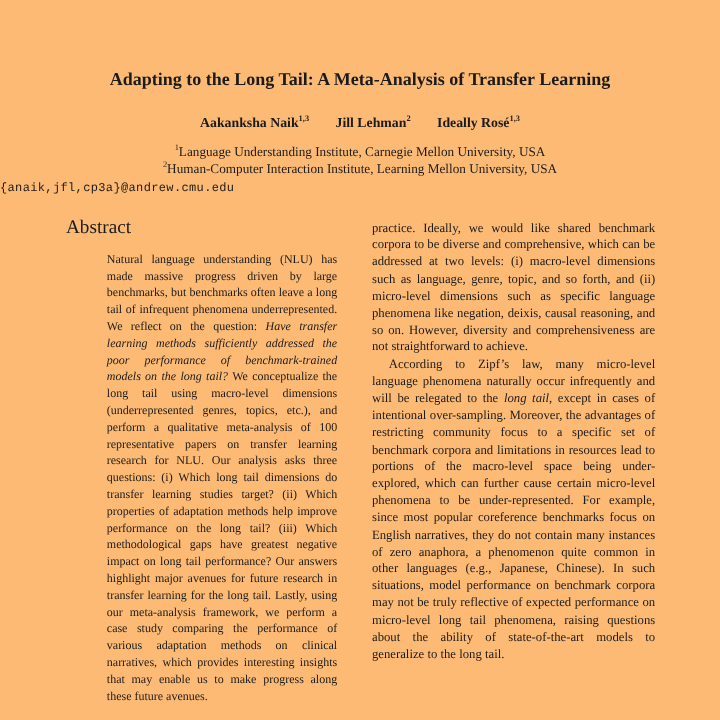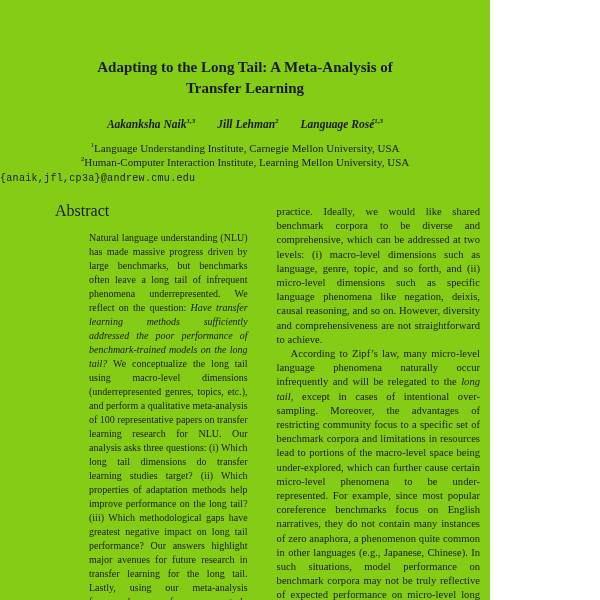--- a/index.html
+++ b/index.html
@@ -4,38 +4,38 @@
 <style>
   html, body { margin: 0; padding: 0; }
   body {
     width: 600px; height: 600px;
     background: #ffffff;
     font-family: "Liberation Serif", serif;
     color: #1b1b1b;
   }
   .page {
     position: relative;
-    width: 490px; height: 600px;
+    width: 600px; height: 600px;
     overflow: hidden;
-    background: #84cc16;
+    background: #fdba74;
   }
   .title {
     margin: 57px 70px 0 70px;
     text-align: center;
     font-weight: bold;
     font-size: 15px;
     line-height: 21px;
   }
   .authors {
     margin-top: 19px;
     text-align: center;
     font-weight: bold;
     font-size: 11.5px;
   }
-  .author { margin: 0 11px; white-space: nowrap; font-style: italic; }
+  .author { margin: 0 11px; white-space: nowrap; }
   sup { font-size: 7px; line-height: 0; }
   .affils {
     margin-top: 12px;
     text-align: center;
     font-size: 11px;
     line-height: 13.5px;
   }
   .email {
     margin-top: 4px;
     font-family: "Liberation Mono", monospace;
@@ -74,21 +74,21 @@
 </head>
 <body>
 
 <div class="page">
 
   <div class="title">
     <div>Adapting to the Long Tail: A Meta-Analysis of Transfer Learning</div>
   </div>
 
   <div class="authors">
-    <span class="author"><span>Aakanksha Naik</span><sup>1,3</sup></span><span class="author"><span>Jill Lehman</span><sup>2</sup></span><span class="author"><span>Language Rosé</span><sup>1,3</sup></span>
+    <span class="author"><span>Aakanksha Naik</span><sup>1,3</sup></span><span class="author"><span>Jill Lehman</span><sup>2</sup></span><span class="author"><span>Ideally Rosé</span><sup>1,3</sup></span>
   </div>
 
   <div class="affils">
     <div><sup>1</sup><span>Language Understanding Institute, Carnegie Mellon University, USA</span></div>
     <div><sup>2</sup><span>Human-Computer Interaction Institute, Learning Mellon University, USA</span></div>
   </div>
 
   <div class="email">{anaik,jfl,cp3a}@andrew.cmu.edu</div>
 
   <div class="columns">

